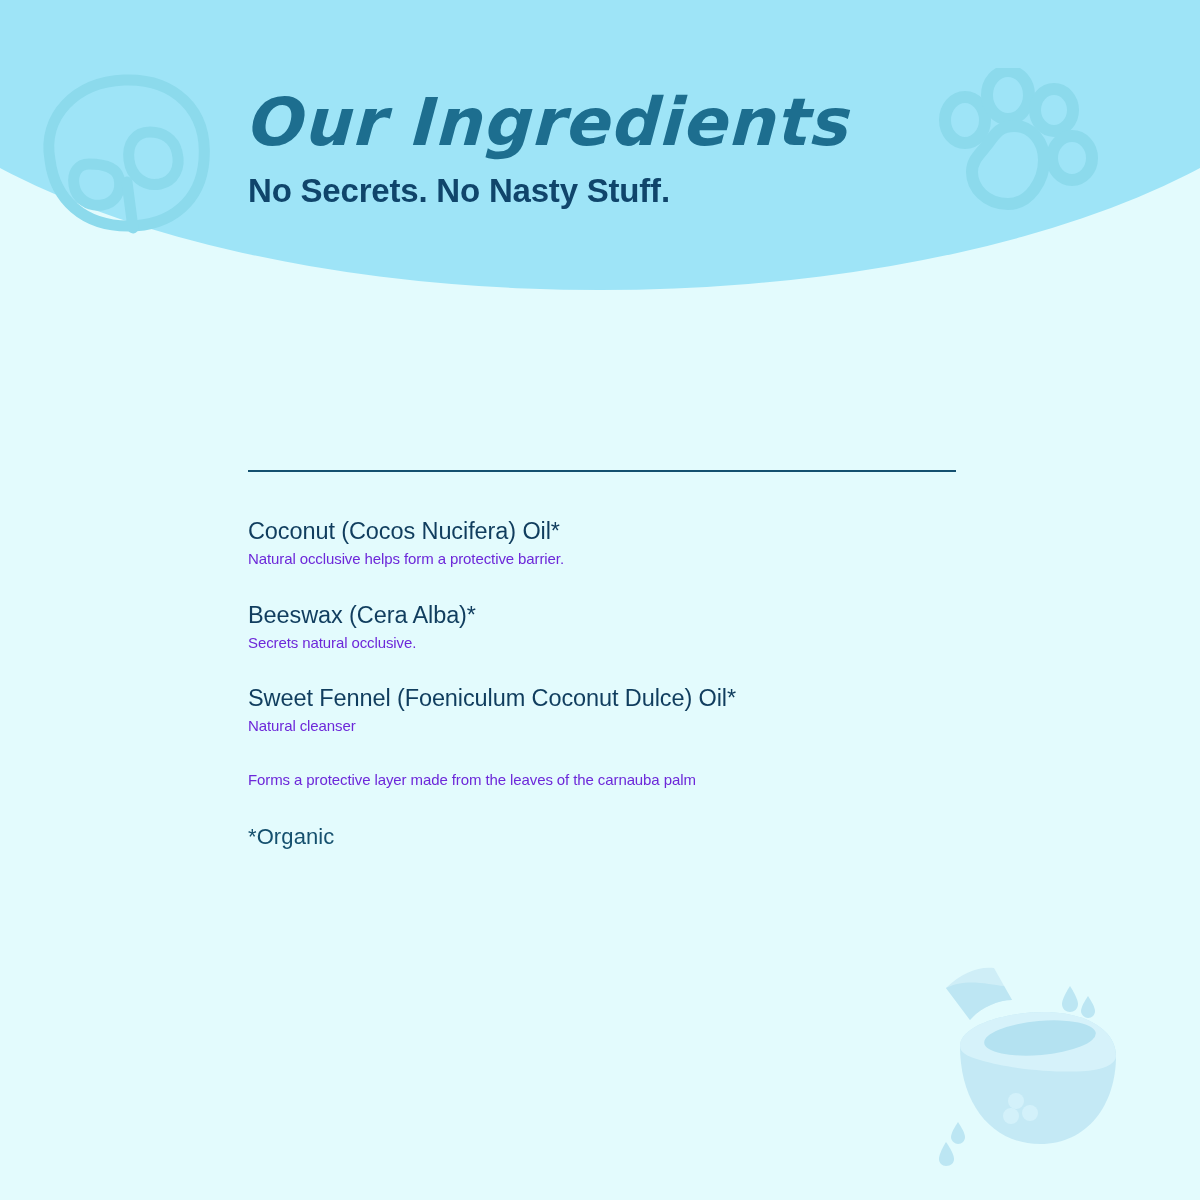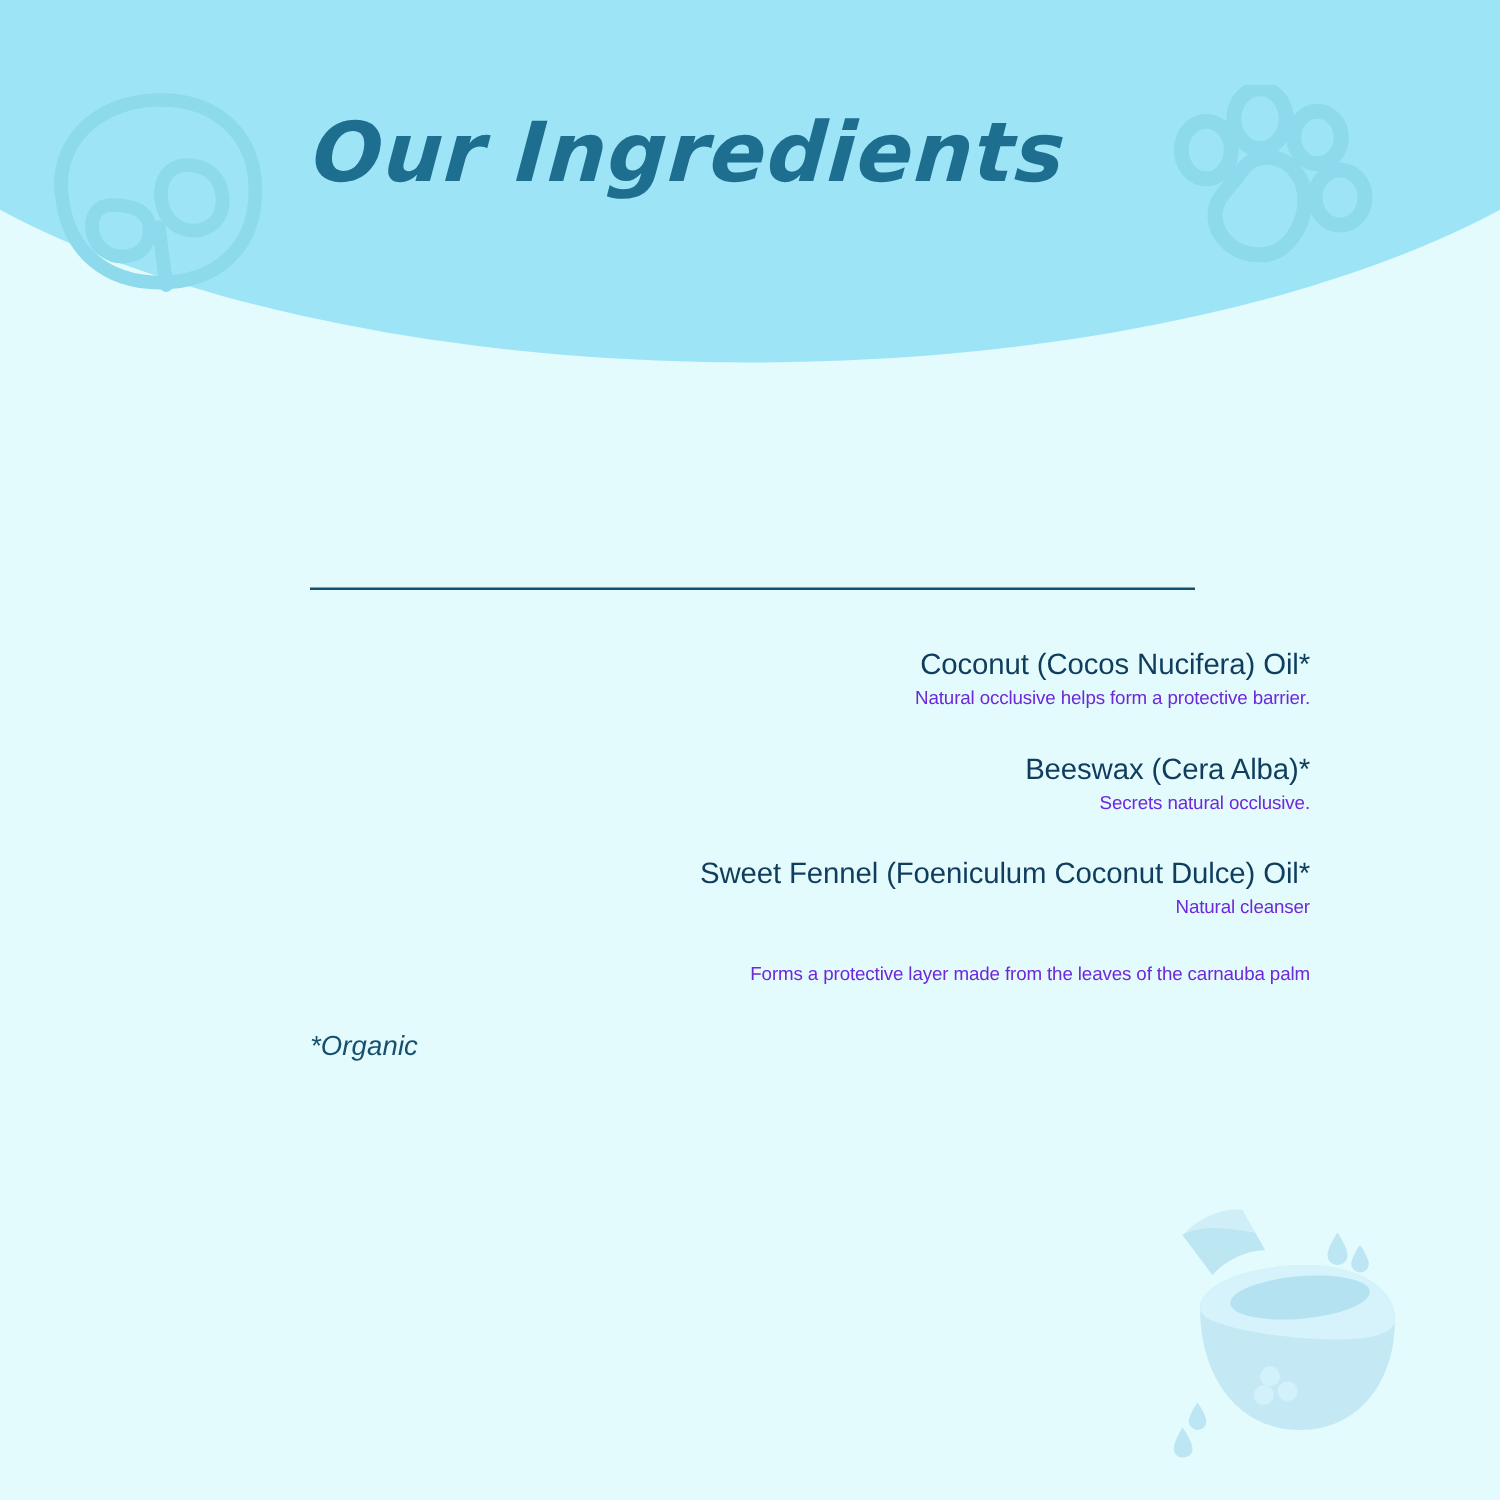--- a/index.html
+++ b/index.html
@@ -116,21 +116,20 @@
   .divider {
     width: 708px;
     height: 2px;
     background: #14506f;
     margin: 0 0 44px 0;
     border: 0;
   }
 
   .ingredient {
     margin-bottom: 31px;
-    text-align: right;
   }
   .ingredient:last-of-type {
     margin-bottom: 0;
   }
 
   .ingredient-name {
     margin: 0;
     font-size: 23.5px;
     line-height: 1.28;
     color: #103d5e;
@@ -145,21 +144,20 @@
     line-height: 1.3;
     color: #6d28d9;
     letter-spacing: -0.1px;
     white-space: nowrap;
   }
 
   .footnote {
     margin: 0;
     padding-top: 35px;
     font-size: 22px;
-    font-style: italic;
     color: #15506e;
     letter-spacing: 0.1px;
   }
 </style>
 </head>
 <body>
 
 <div id="page">
 
   <div class="header-band"></div>
@@ -199,20 +197,21 @@
     <circle cx="93" cy="178" r="8" fill="#d3f1fa"></circle>
 
     <path d="M152 48 C152 48 160 60 160 66 C160 71 156 74 152 74 C148 74 144 71 144 66 C144 60 152 48 152 48 Z" fill="#bce6f3"></path>
     <path d="M170 58 C170 58 177 68 177 73 C177 77 174 80 170 80 C167 80 163 77 163 73 C163 68 170 58 170 58 Z" fill="#bce6f3"></path>
     <path d="M40 184 C40 184 47 194 47 199 C47 203 44 206 40 206 C37 206 33 203 33 199 C33 194 40 184 40 184 Z" fill="#bce6f3"></path>
     <path d="M28 204 C28 204 36 215 36 221 C36 225 33 228 28 228 C24 228 21 225 21 221 C21 215 28 204 28 204 Z" fill="#bce6f3"></path>
   </svg>
 
   <div class="header-content">
     <h1 class="page-title">Our Ingredients</h1>
+    <h2 class="page-subtitle">No Secrets. No Nasty Stuff.</h2>
   </div>
 
   <div class="body-content">
     <hr class="divider">
 
     <div class="ingredient">
       <p class="ingredient-name">Coconut (Cocos Nucifera) Oil*</p>
       <p class="ingredient-desc">Natural occlusive helps form a protective barrier.</p>
     </div>
 

